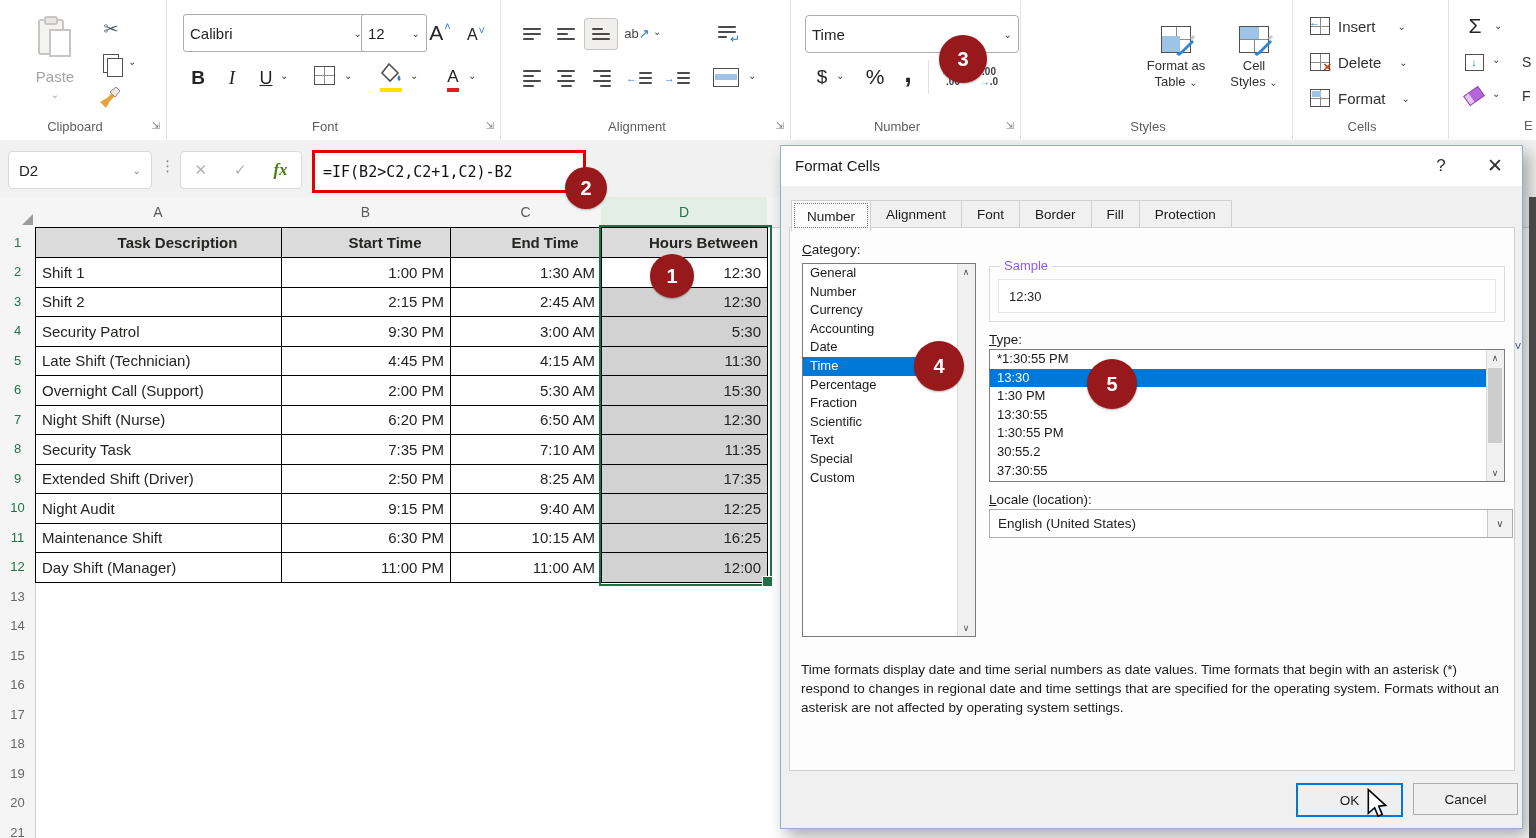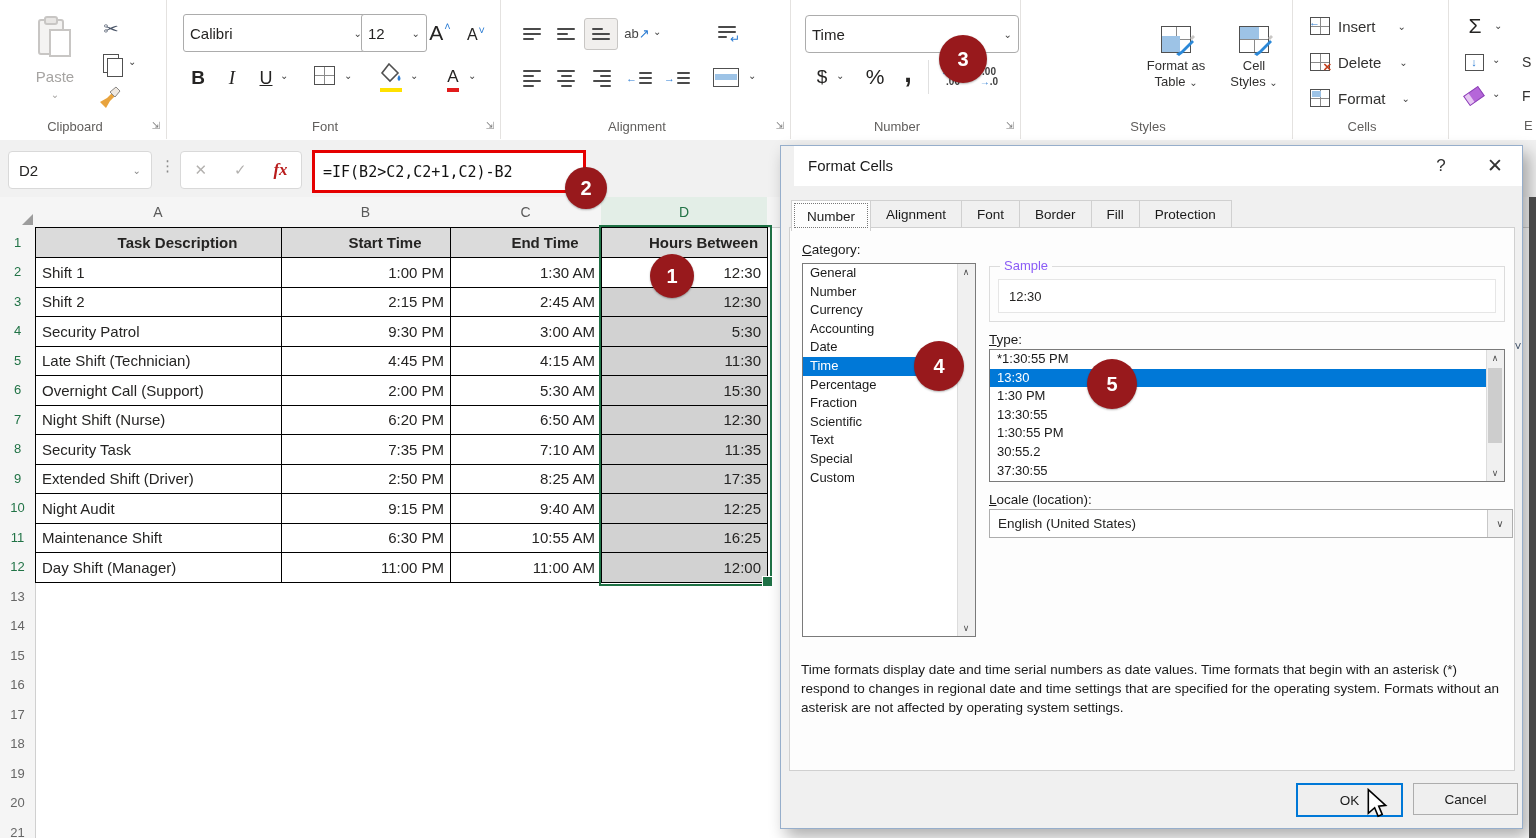--- a/index.html
+++ b/index.html
@@ -50,21 +50,21 @@
   #tablegrid .th{background:#dbdbdb;font-weight:bold;justify-content:center;padding-left:44px;}
   #tablegrid .num{justify-content:flex-end;}
   #tablegrid .dsel{background:#d2d2d2;}
   #tablegrid .dactive{background:#fff;}
   #selbox{position:absolute;left:599px;top:28px;width:169px;height:357px;border:2.5px solid #1f7246;pointer-events:none;}
   #fillhandle{position:absolute;left:762px;top:379px;width:9px;height:9px;background:#1f7246;border:1.5px solid #fff;}
 
   
   #dialog{left:780px;top:145px;width:741px;height:682px;background:#f0f0f0;border:1px solid #96aecb;
     box-shadow:6px 8px 16px rgba(0,0,0,.32);font-size:13.5px;}
-  #dlg-titlebar{position:absolute;left:0;top:0;right:0;height:40px;background:#fff;margin-left:13px;}
+  #dlg-titlebar{position:absolute;left:0;top:0;right:0;height:40px;background:#fff;}
   #dlg-title{position:absolute;left:14px;top:11px;font-size:15px;color:#1a1a1a;}
   .dlg-sys{position:absolute;top:8px;width:30px;height:24px;text-align:center;font-size:17px;color:#333;line-height:24px;}
   #dlg-tabs{position:absolute;left:10px;top:54px;height:28px;display:flex;}
   .tab{padding:0 15px;display:flex;align-items:center;font-size:13.5px;color:#1a1a1a;background:#f0f0f0;
     border:1px solid #d0d0d0;border-bottom:none;margin-right:-1px;}
   .tab.active{background:#fdfdfd;outline:1px dotted #777;outline-offset:-4px;position:relative;z-index:2;height:30px;}
   #dlg-panel{position:absolute;left:8px;top:81px;width:724px;height:542px;background:#fdfdfd;border:1px solid #d0d0d0;}
   .dlbl{position:absolute;font-size:13.5px;color:#1a1a1a;}
   .dlbl u{text-decoration:underline;}
   .listbox{position:absolute;background:#fff;border:1px solid #7a7a7a;overflow:hidden;}
@@ -350,21 +350,21 @@
 
   <div id="fbar" class="abs">
     <div class="fbox" style="left:8px;top:11px;width:122px;height:36px;padding:0 10px">
       <span>D2</span>
       <span class="caret" style="margin-left:auto;color:#888">⌄</span>
     </div>
     <div class="abs" style="left:160px;top:17px;color:#8a8a8a;font-size:15px;letter-spacing:1px">⋮</div>
     <div class="fbox" style="left:180px;top:11px;width:120px;height:36px;justify-content:space-around">
       <span style="color:#b3b1af;font-size:15px">✕</span>
       <span style="color:#b3b1af;font-size:15px">✓</span>
-      <span style="color:#b91c1c;font-size:17px;font-style:italic;font-family:'Liberation Serif',serif;font-weight:bold">fx</span>
+      <span style="color:#4d7c0f;font-size:17px;font-style:italic;font-family:'Liberation Serif',serif;font-weight:bold">fx</span>
     </div>
     <div id="formula-box" class="fbox" style="left:312px;top:10px;width:252px;height:37px;padding:0 8px">
       <span>=IF(B2&gt;C2,C2+1,C2)-B2</span>
     </div>
     <div id="fbar-expand" class="abs">˅</div>
   </div>
 
   <div id="sheet" class="abs">
     <div class="colhead" style="left:0;width:35px">
       <span style="position:absolute;right:2px;bottom:2px;width:0;height:0;border-left:11px solid transparent;border-bottom:11px solid #9c9c9c"></span>
@@ -435,21 +435,21 @@
         <div class="tc">Extended Shift (Driver)</div>
         <div class="tc num">2:50 PM</div>
         <div class="tc num">8:25 AM</div>
         <div class="tc num dsel">17:35</div>
         <div class="tc">Night Audit</div>
         <div class="tc num">9:15 PM</div>
         <div class="tc num">9:40 AM</div>
         <div class="tc num dsel">12:25</div>
         <div class="tc">Maintenance Shift</div>
         <div class="tc num">6:30 PM</div>
-        <div class="tc num">10:55 AM</div>
+        <div class="tc num">10:15 AM</div>
         <div class="tc num dsel">16:25</div>
         <div class="tc">Day Shift (Manager)</div>
         <div class="tc num">11:00 PM</div>
         <div class="tc num">11:00 AM</div>
         <div class="tc num dsel">12:00</div>
       </div>
     <div id="selbox"></div>
     <div id="fillhandle"></div>
   </div>
 

